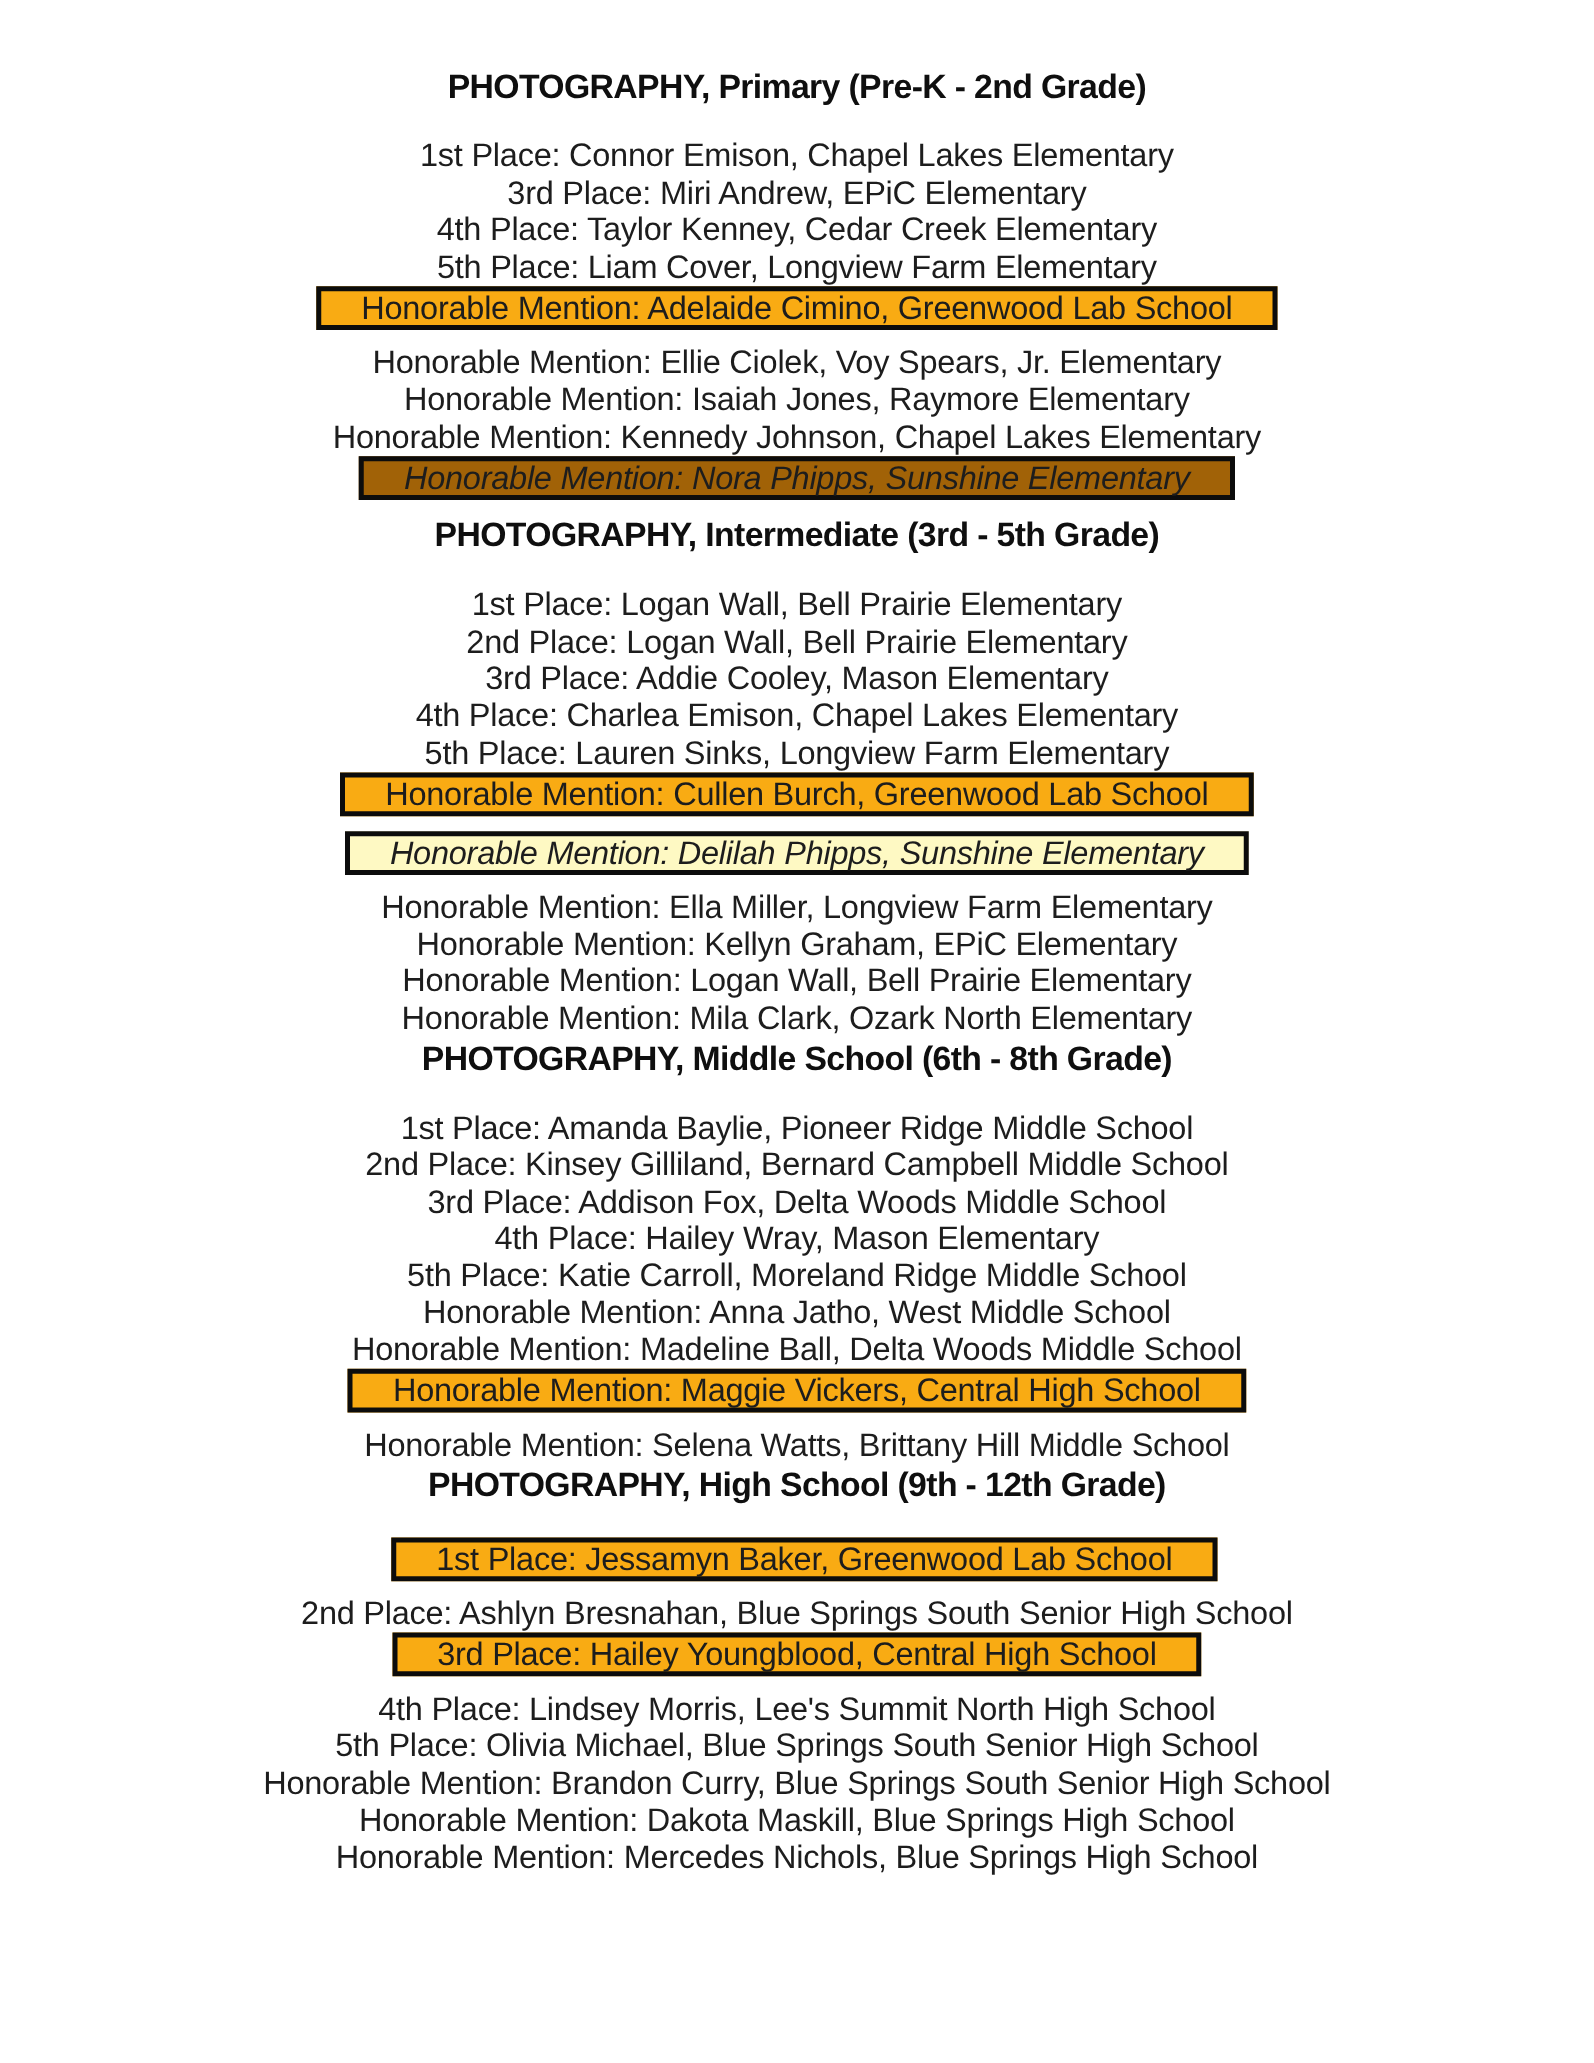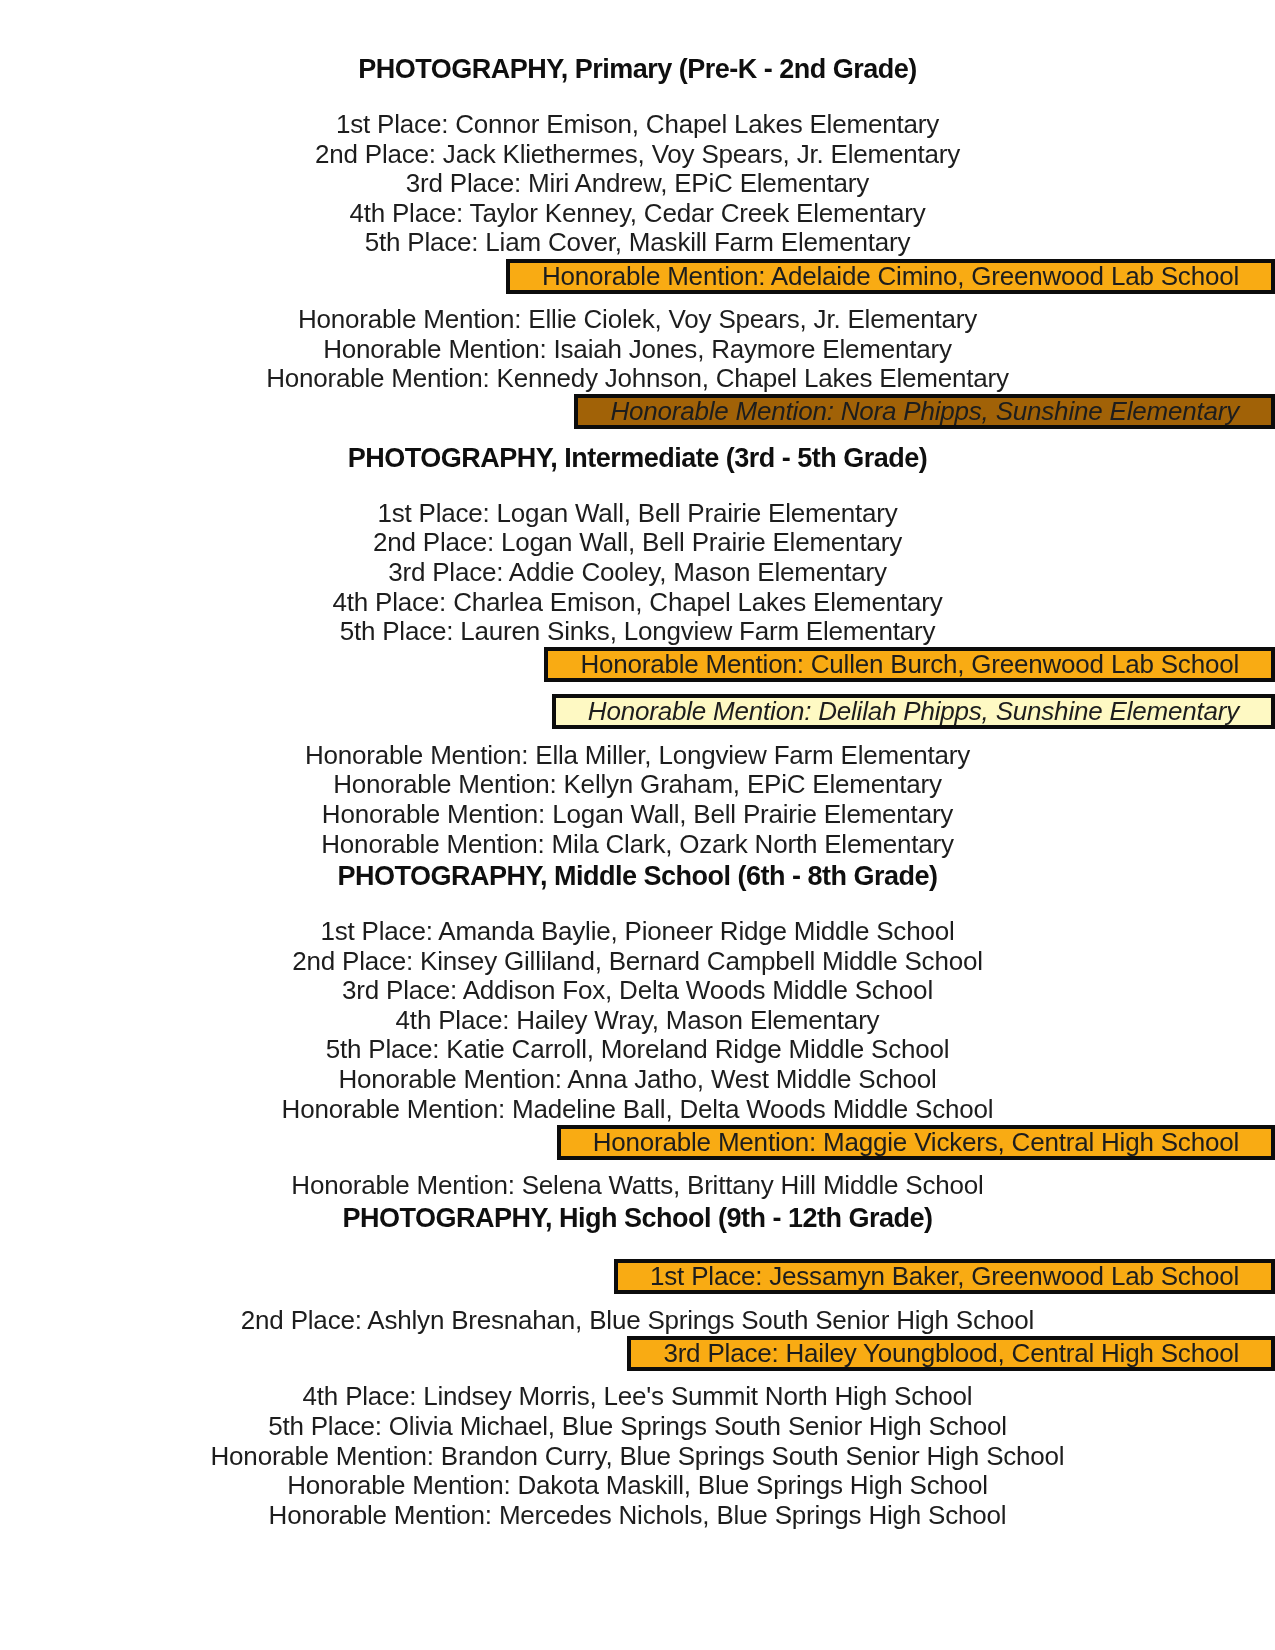--- a/index.html
+++ b/index.html
@@ -29,43 +29,41 @@
   .entry {
     font-size: 26px;
     height: 29.6px;
     line-height: 29.6px;
     white-space: nowrap;
     letter-spacing: -0.2px;
   }
   .entry.hl-row {
     height: 47px;
     line-height: 34.6px;
-    text-align: right;
   }
   .hl {
     display: inline-block;
     line-height: 27px;
     padding: 0 32px;
     vertical-align: middle;
     position: relative;
     margin-top: -2px;
   }
 </style>
 </head>
 <body>
 
 <div class="page" id="page-root">
     <section>
       <h2 class="section-title">PHOTOGRAPHY, Primary (Pre-K - 2nd Grade)</h2>
       <div class="blank"></div>
       <div class="entry">1st Place: Connor Emison, Chapel Lakes Elementary</div>
-      <div class="entry">2nd Place: Jack Kliethermes, Voy Spears, Jr. Elementary</div>
       <div class="entry">3rd Place: Miri Andrew, EPiC Elementary</div>
       <div class="entry">4th Place: Taylor Kenney, Cedar Creek Elementary</div>
-      <div class="entry">5th Place: Liam Cover, Maskill Farm Elementary</div>
+      <div class="entry">5th Place: Liam Cover, Longview Farm Elementary</div>
       <div class="entry hl-row"><span class="hl" style="background: rgb(249, 171, 19); border: 4px solid rgb(12, 12, 12);">Honorable Mention: Adelaide Cimino, Greenwood Lab School</span></div>
       <div class="entry">Honorable Mention: Ellie Ciolek, Voy Spears, Jr. Elementary</div>
       <div class="entry">Honorable Mention: Isaiah Jones, Raymore Elementary</div>
       <div class="entry">Honorable Mention: Kennedy Johnson, Chapel Lakes Elementary</div>
       <div class="entry hl-row"><span class="hl" style="background: #a16207; border: 4px solid rgb(12, 12, 12); font-style: italic;">Honorable Mention: Nora Phipps, Sunshine Elementary</span></div>
     </section>
     <section>
       <h2 class="section-title">PHOTOGRAPHY, Intermediate (3rd - 5th Grade)</h2>
       <div class="blank"></div>
       <div class="entry">1st Place: Logan Wall, Bell Prairie Elementary</div>

